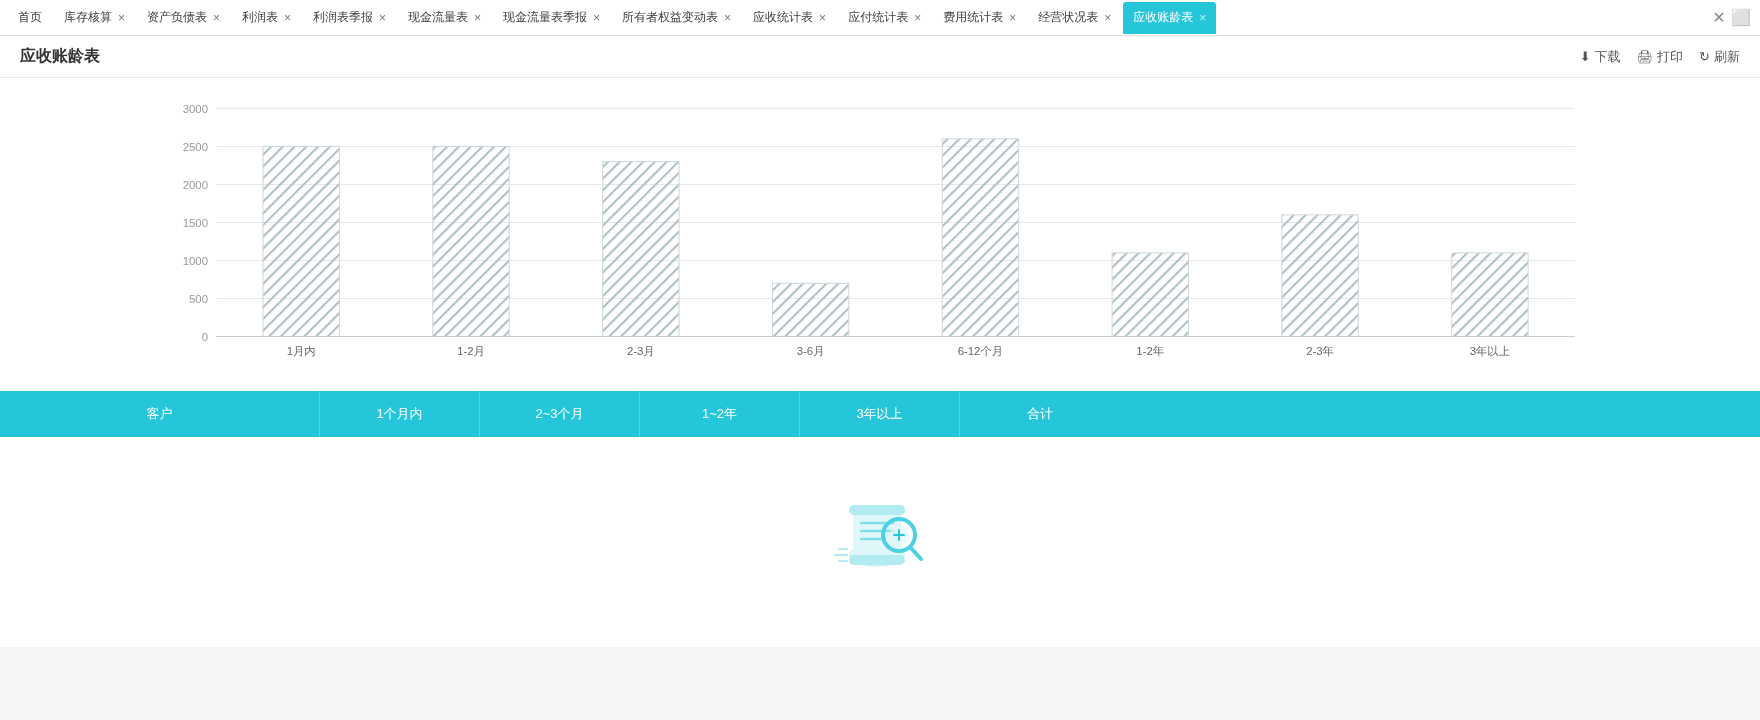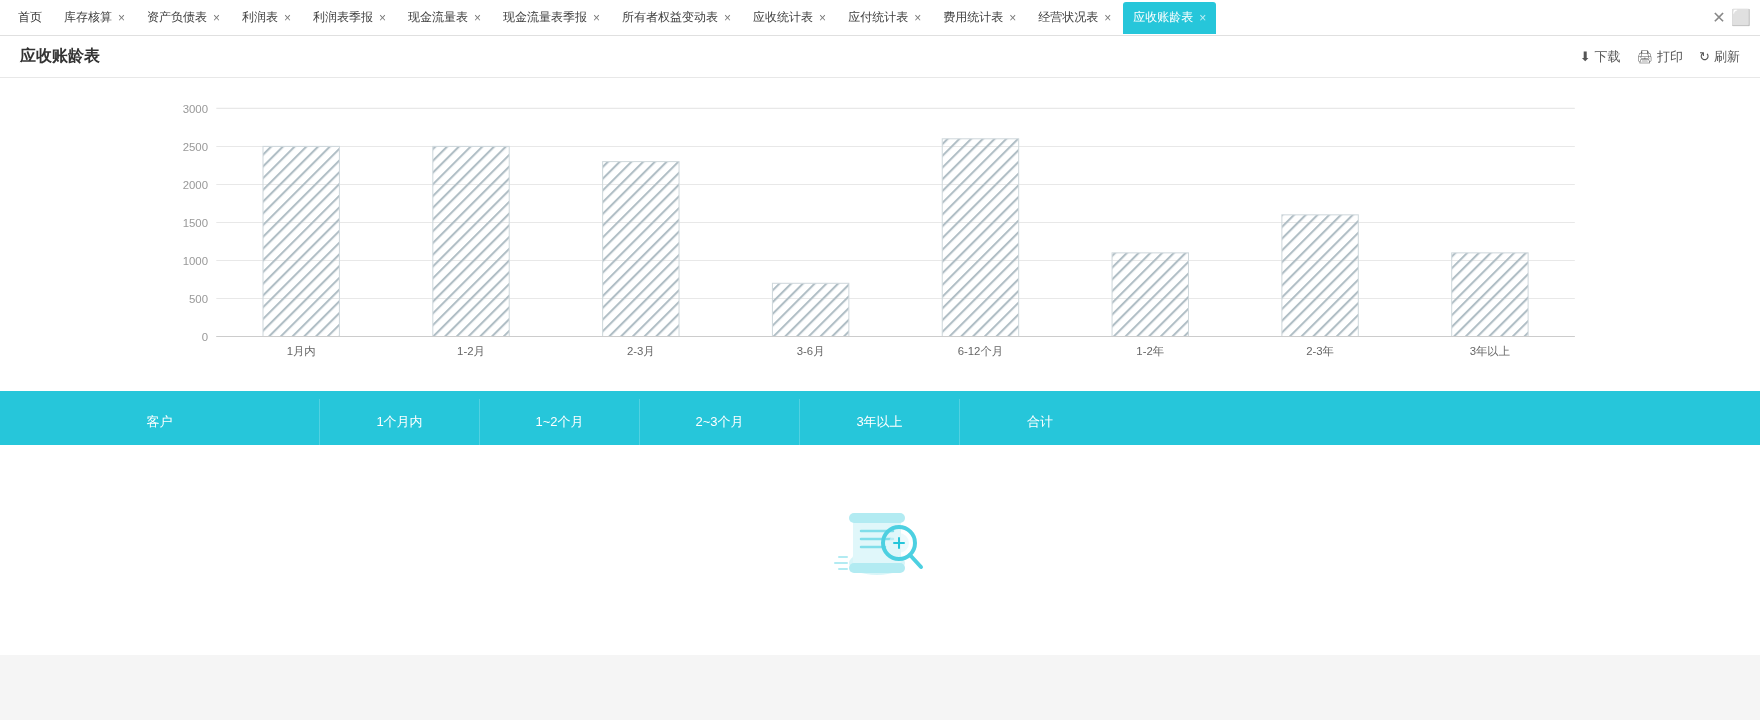--- a/index.html
+++ b/index.html
@@ -101,21 +101,20 @@
       display: grid;
       grid-template-columns: 2fr 1fr 1fr 1fr 1fr 1fr 1fr 1fr 1fr 1fr;
       background: #26c6da;
       color: #fff;
       font-size: 13px;
     }
     .th-cell {
       padding: 14px 8px;
       text-align: center;
       border-right: 1px solid rgba(255,255,255,0.2);
-      margin-top: 8px;
     }
     .th-cell:last-child { border-right: none; }
 
     
     .empty-state {
       display: flex;
       flex-direction: column;
       align-items: center;
       padding: 40px 0 60px;
       background: #fff;
@@ -282,22 +281,22 @@
         <text x="1124.375" y="248" text-anchor="middle" font-size="11" fill="#666">2-3年</text>
         <rect x="1251.28125" y="149.33333333333334" width="73.6875" height="80.66666666666666" fill="url(#hatch-7)" stroke="#cfd8dc" stroke-width="1"></rect>
         <text x="1288.125" y="248" text-anchor="middle" font-size="11" fill="#666">3年以上</text>
         <line x1="60" y1="230" x2="1370" y2="230" stroke="#ccc" stroke-width="1"></line>
       </svg>
   </div>
 
   <div class="table-header" id="table-header-row">
   <div class="th-cell">客户</div>
       <div class="th-cell">1个月内</div>
-      <div class="th-cell">1~2个月</div>
       <div class="th-cell">2~3个月</div>
+      <div class="th-cell">1~2年</div>
       <div class="th-cell">3年以上</div>
       <div class="th-cell">合计</div>
     </div>
 
   <div class="empty-state">
 
     <svg width="110" height="110" viewBox="0 0 110 110">
 
       <ellipse cx="52" cy="78" rx="28" ry="12" fill="#b2ebf2" opacity="0.5"></ellipse>
       <rect x="28" y="30" width="48" height="55" rx="8" fill="#e0f7fa"></rect>

